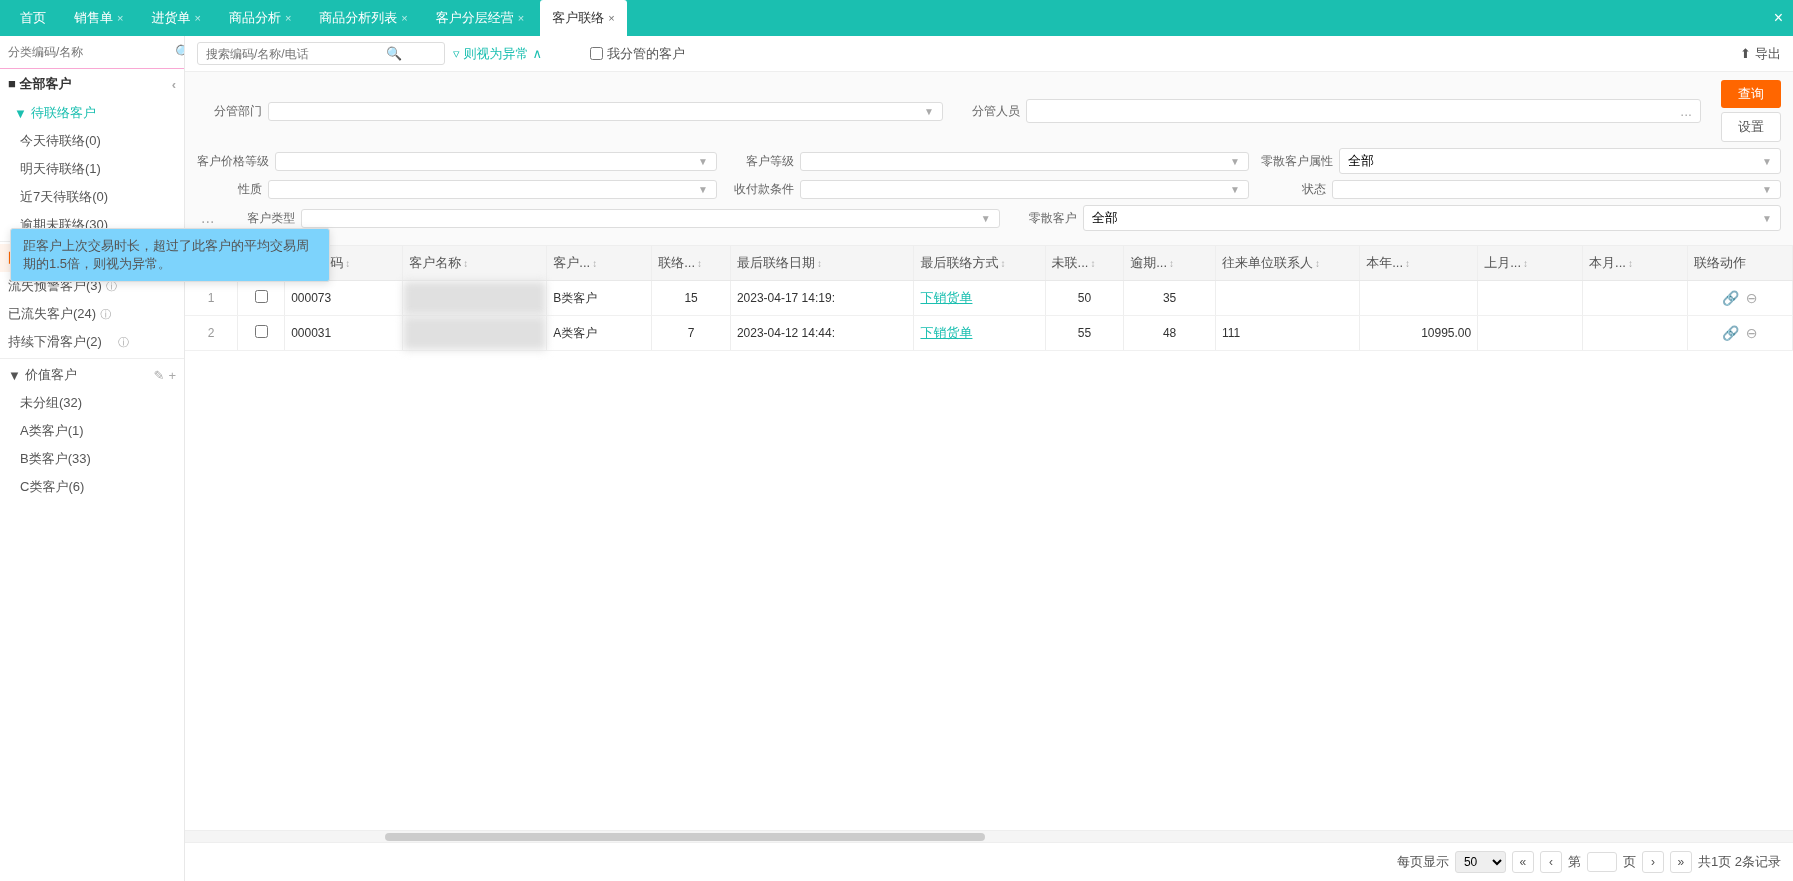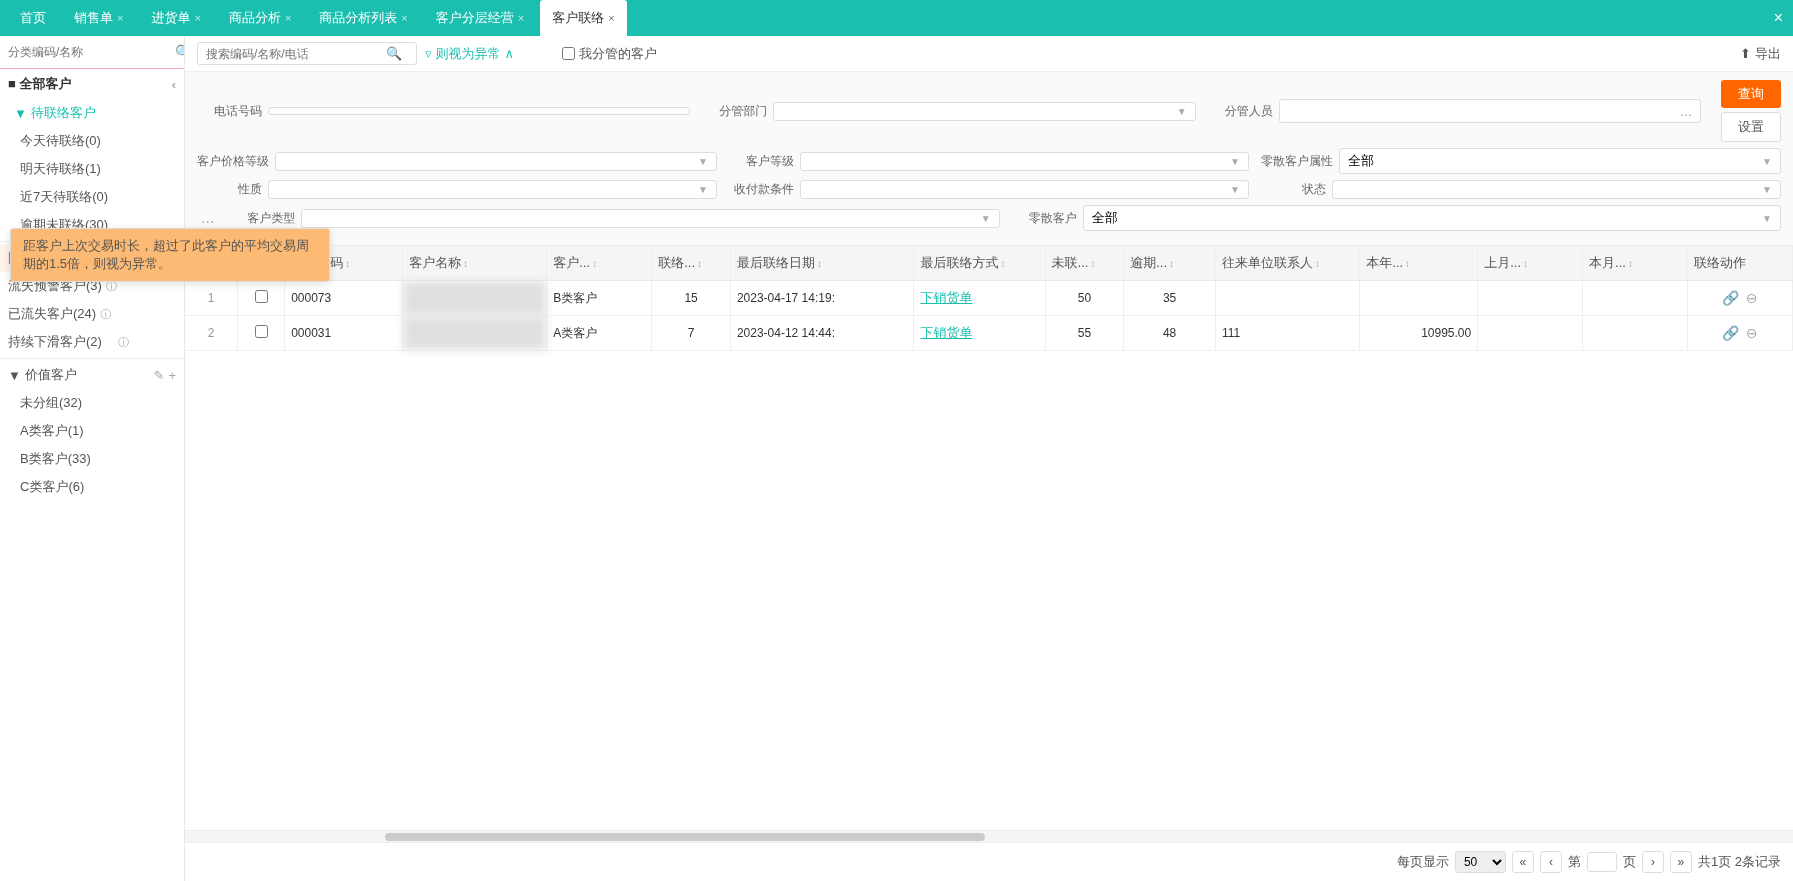--- a/index.html
+++ b/index.html
@@ -108,21 +108,21 @@
       display: flex;
       align-items: center;
       gap: 4px;
       cursor: pointer;
     }
 
     .tooltip-box {
       position: absolute;
       left: 10px;
       top: 228px;
-      background: #fdba74;
+      background: #7dd3fc;
       border: 1px solid #ddd;
       border-radius: 3px;
       padding: 8px 12px;
       font-size: 12px;
       color: #555;
       z-index: 100;
       max-width: 320px;
       box-shadow: 0 2px 8px rgba(0,0,0,0.12);
     }
 
@@ -142,21 +142,21 @@
       align-items: center;
       gap: 8px;
       border-bottom: 1px solid #eee;
     }
     .filter-search {
       display: flex;
       align-items: center;
       border: 1px solid #ddd;
       border-radius: 3px;
       padding: 3px 8px;
-      width: 220px;
+      width: 248px;
     }
     .filter-search input {
       border: none;
       outline: none;
       font-size: 12px;
       color: #999;
       width: 190px;
     }
     .filter-search-icon { color: #aaa; }
     .more-conditions {
@@ -494,26 +494,20 @@
       </div>
       <div class="export-btn">
         <span>⬆</span>
         <span>导出</span>
       </div>
     </div>
 
     <div class="advanced-filter">
 
       <div class="filter-row">
-        <div class="filter-cell">
-          <span class="filter-label">电话号码</span>
-          <div class="filter-input" style="min-width:180px;">
-              <span></span>
-            </div>
-        </div>
         <div class="filter-cell">
           <span class="filter-label">分管部门</span>
           <div class="filter-input" style="min-width:200px;">
               <span></span>
               <span class="arrow">▼</span>
             </div>
         </div>
         <div class="filter-cell">
           <span class="filter-label">分管人员</span>
           <div class="filter-input" style="min-width:200px;">

